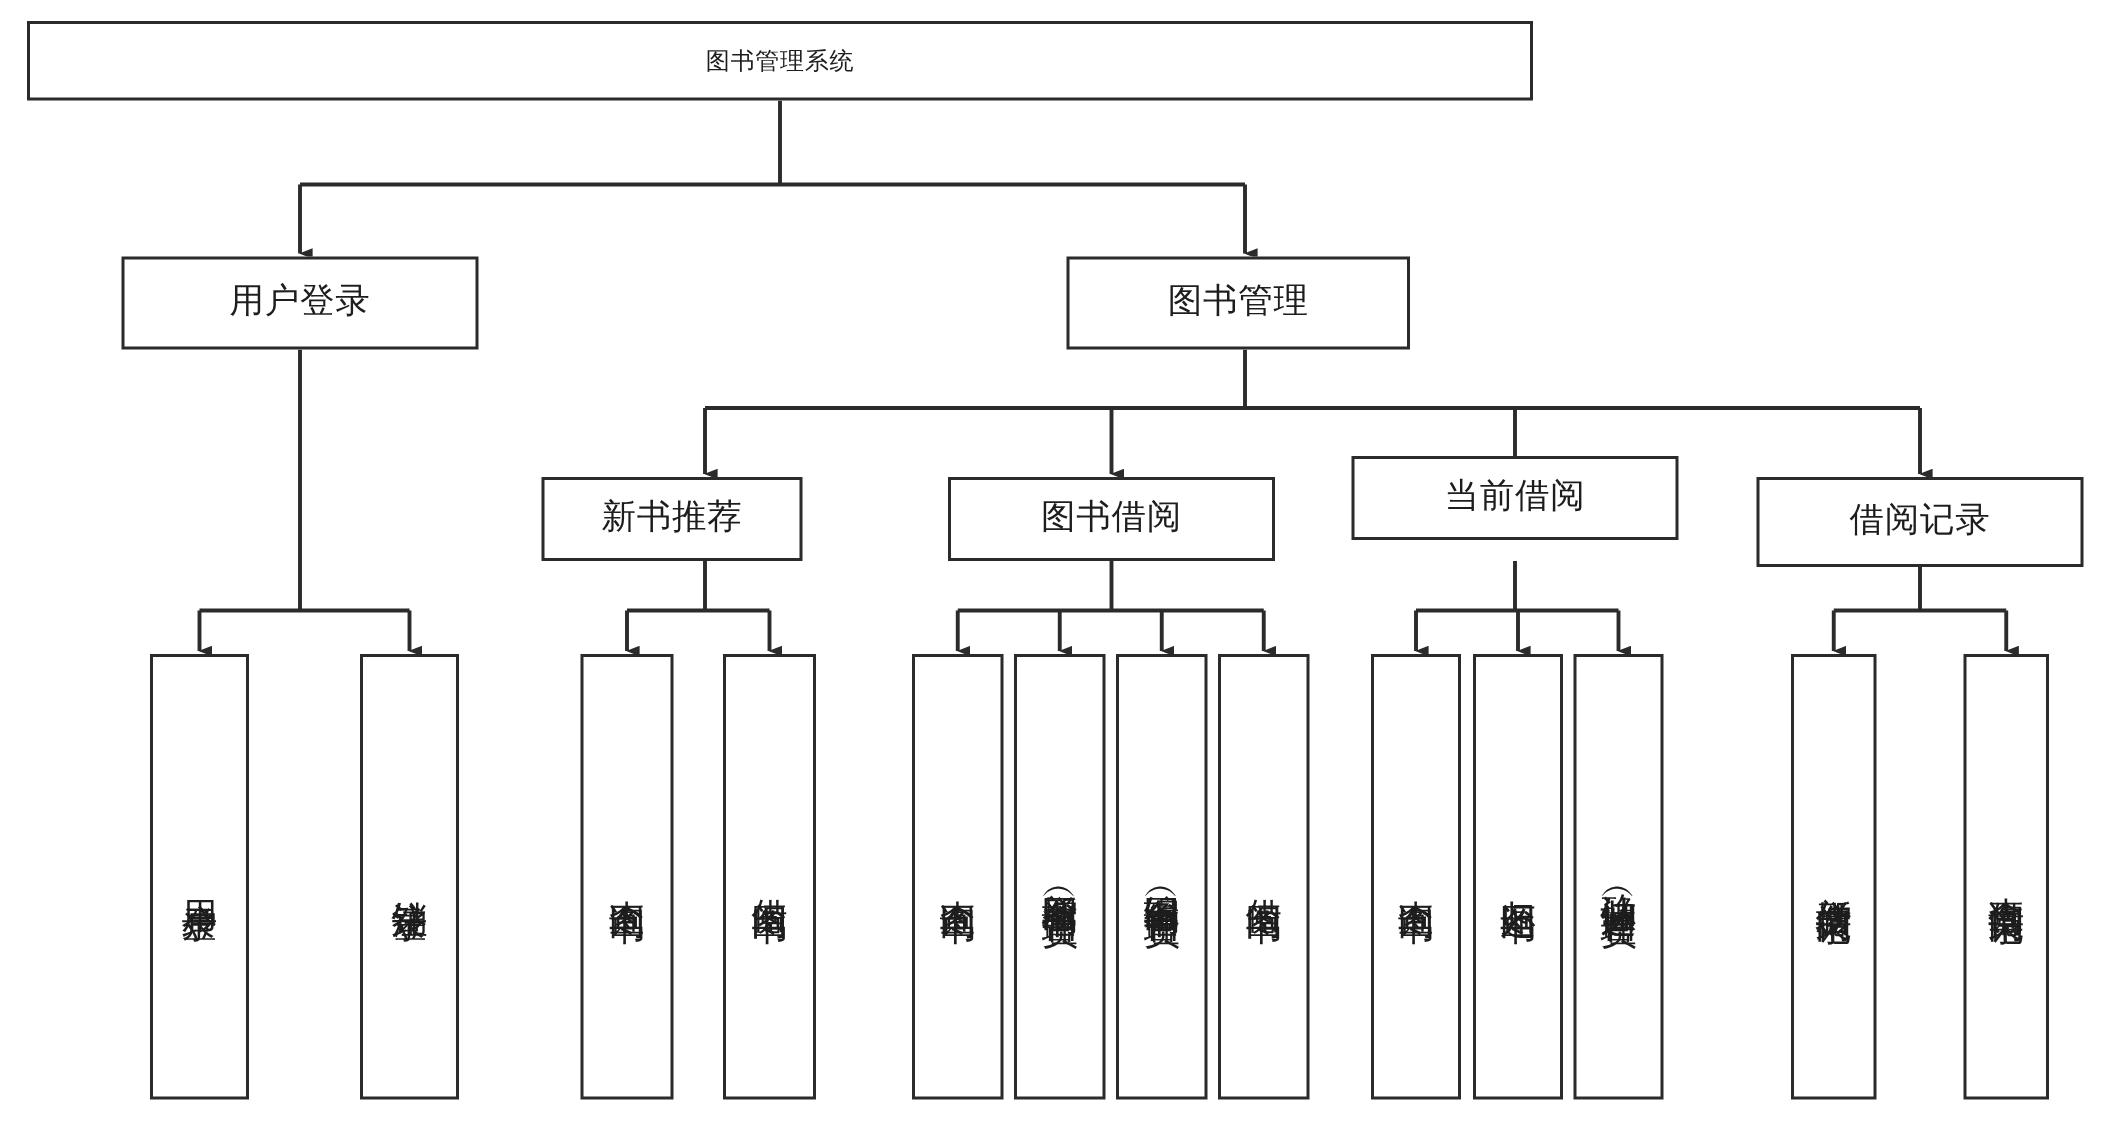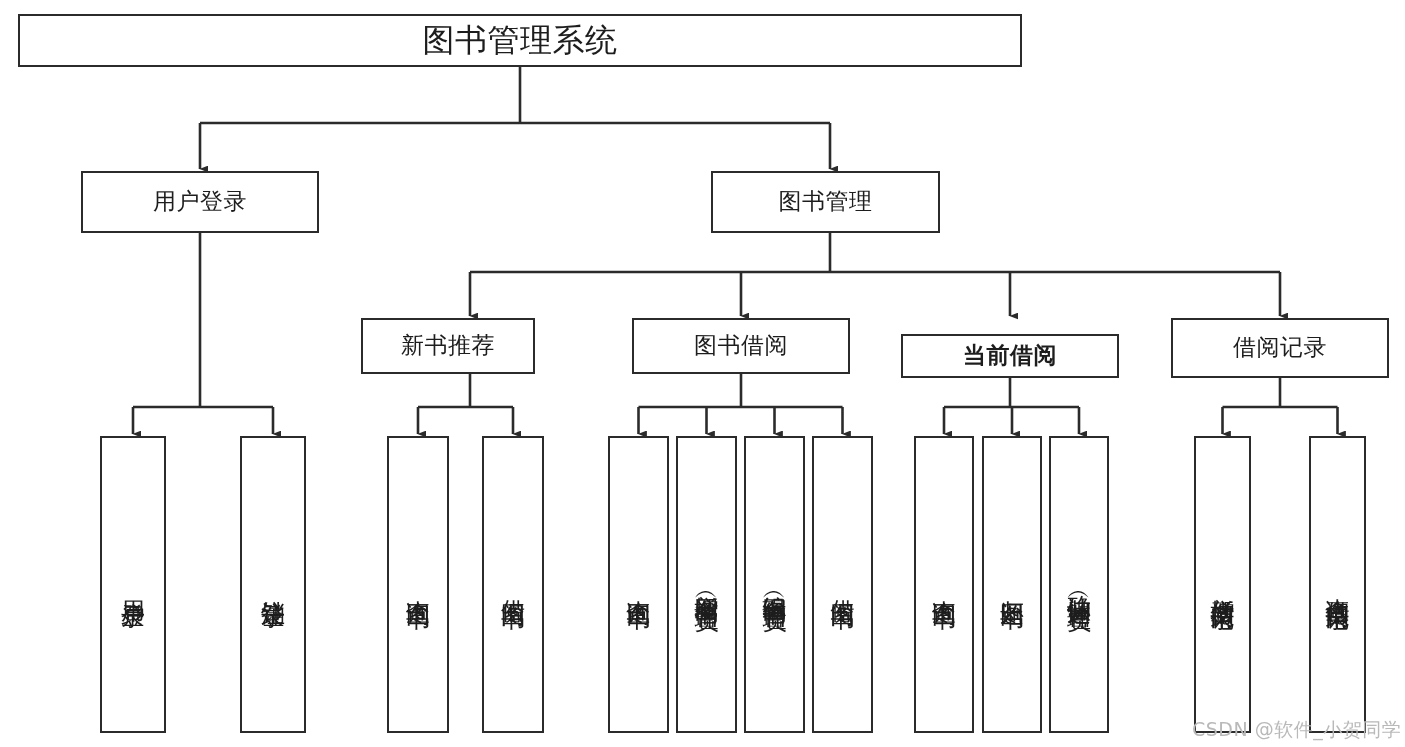--- a/index.html
+++ b/index.html
@@ -43,21 +43,21 @@
     text-align: center;
     line-height: 1.12;
     white-space: nowrap;
     letter-spacing: 0.5px;
   }
   
   .node.horiz .label {
     font-size: 23px;
   }
   .node.root .label {
-    font-size: 32px;
+    font-size: 16px;
   }
   
   .node.vert {
     align-items: center;
     justify-content: center;
     padding: 4px 0;
   }
   .node.vert .label {
     writing-mode: vertical-rl;
     text-orientation: upright;
@@ -133,21 +133,21 @@
       </div>
       <div class="node horiz" style="left: 711px; top: 171px; width: 229px; height: 62px;">
         <span class="label">图书管理</span>
       </div>
       <div class="node horiz" style="left: 361px; top: 318px; width: 174px; height: 56px;">
         <span class="label">新书推荐</span>
       </div>
       <div class="node horiz" style="left: 632px; top: 318px; width: 218px; height: 56px; justify-content: center;">
         <span class="label">图书借阅</span>
       </div>
-      <div class="node horiz" style="left: 901px; top: 334px; width: 218px; height: 44px; font-weight: bold;">
+      <div class="node horiz" style="left: 901px; top: 304px; width: 218px; height: 56px;">
         <span class="label">当前借阅</span>
       </div>
       <div class="node horiz" style="left: 1171px; top: 318px; width: 218px; height: 60px;">
         <span class="label">借阅记录</span>
       </div>
       <div class="node vert" style="left: 100px; top: 436px; width: 66px; height: 297px;">
         <span class="label">用户登录</span>
       </div>
       <div class="node vert" style="left: 240px; top: 436px; width: 66px; height: 297px;">
         <span class="label">注销登录</span>
@@ -180,15 +180,14 @@
         <span class="label">确认归还（管理员）</span>
       </div>
       <div class="node vert" style="left: 1194px; top: 436px; width: 57px; height: 297px;">
         <span class="label">新增借阅记录</span>
       </div>
       <div class="node vert" style="left: 1309px; top: 436px; width: 57px; height: 297px;">
         <span class="label">查询借阅记录</span>
       </div>
     </div>
 
-  <div class="watermark" style="left: 1192px; top: 717px;">CSDN @软件_小贺同学</div>
 
 </div>
 
 </body></html>

